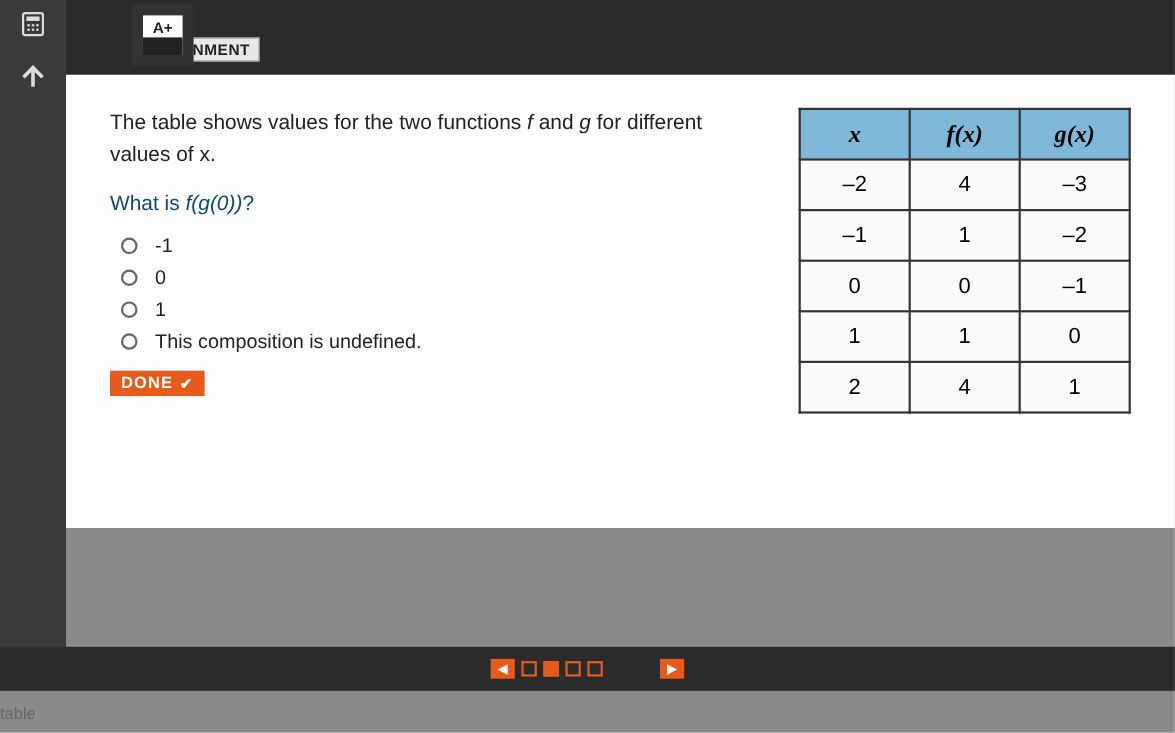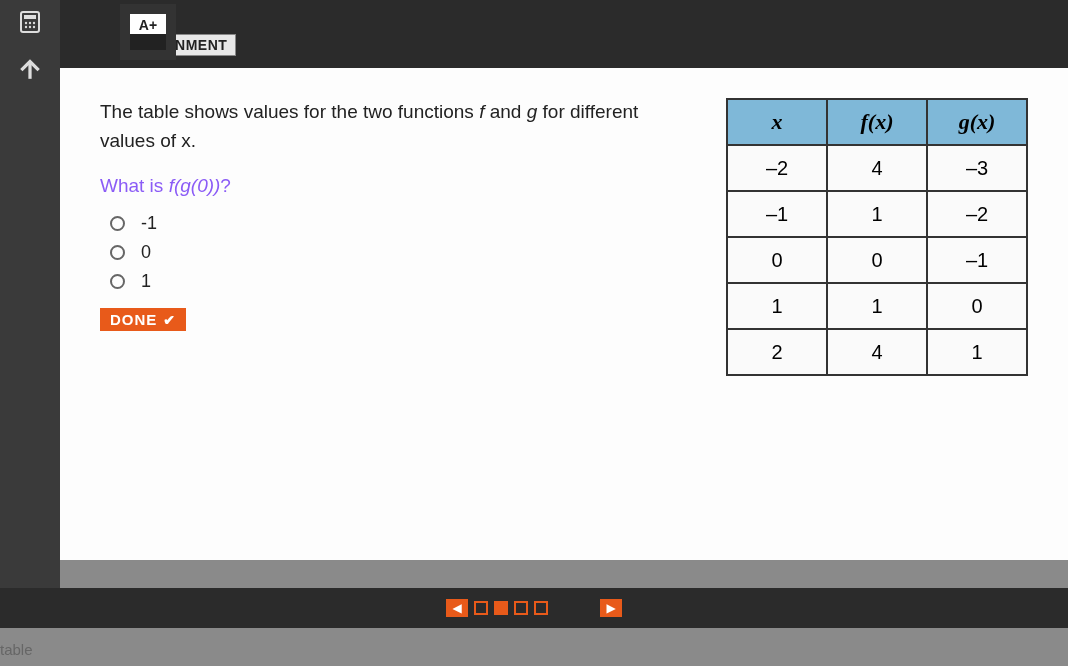--- a/index.html
+++ b/index.html
@@ -3,25 +3,25 @@
 <meta charset="utf-8">
 <style>
 * { margin:0; padding:0; box-sizing:border-box; }
 body { font-family: Arial, sans-serif; background:#8a8a8a; width:1068px; height:666px; overflow:hidden; position:relative; }
 .sidebar { position:absolute; left:0; top:0; width:60px; height:590px; background:#3a3a3a; display:flex; flex-direction:column; align-items:center; padding-top:8px; gap:18px; }
 .sidebar-icon { width:28px; height:28px; color:#ddd; display:flex; align-items:center; justify-content:center; cursor:pointer; }
 .header { position:absolute; left:60px; top:0; right:0; height:68px; background:#2b2b2b; display:flex; align-items:center; }
 .assignment-box { background:#e8e8e8; border:1px solid #888; padding:2px 8px; font-size:14px; font-weight:bold; letter-spacing:0.5px; color:#222; margin-left:60px; margin-top:22px; font-family:'Arial Narrow',Arial,sans-serif; }
 .header-icon { width:56px; height:56px; background:#333; margin-left:60px; position:absolute; left:0; top:4px; display:flex; align-items:center; justify-content:center; }
 .title { color:#ccc; font-size:30px; font-weight:bold; margin-left:130px; letter-spacing:1px; }
-.content { position:absolute; left:60px; top:68px; right:0; height:492px; background:#fdfdfd; padding:30px 40px 30px 40px; display:flex; }
+.content { position:absolute; left:60px; top:68px; right:0; height:412px; background:#fdfdfd; padding:30px 40px 30px 40px; display:flex; }
 .left-col { flex:1; padding-right:30px; }
 .intro { font-size:19px; color:#222; line-height:1.5; margin-bottom:20px; }
 .intro em.fi { font-style:italic; }
-.question { font-size:19px; color:#8b5cf6; margin-bottom:16px; }
+.question { font-size:19px; color:#0c4a6e; margin-bottom:16px; }
 .options { margin-left:10px; }
 .option { display:flex; align-items:center; margin-bottom:8px; font-size:18px; color:#222; cursor:pointer; }
 .radio { width:15px; height:15px; border:2px solid #666; border-radius:50%; margin-right:16px; flex-shrink:0; }
 .option-label { }
 .done-btn { display:inline-flex; align-items:center; background:#e85a1a; color:#fff; font-weight:bold; padding:3px 10px; font-size:15px; letter-spacing:1px; margin-top:8px; cursor:pointer; }
 .done-check { margin-left:6px; font-size:14px; }
 .right-col { flex:0 0 auto; padding-left:20px; }
 .func-table { border-collapse:collapse; }
 .func-table th,.func-table td { border:2px solid #333; width:100px; height:46px; text-align:center; font-size:20px; }
 .func-table th { background:#7fb8d8; font-weight:bold; font-style:italic; font-family:'Times New Roman',serif; font-size:22px; }
@@ -81,20 +81,24 @@
         <span class="option-label">-1</span>
       </div>
       <div class="option">
         <span class="radio"></span>
         <span class="option-label">0</span>
       </div>
       <div class="option">
         <span class="radio"></span>
         <span class="option-label">1</span>
       </div>
+      <div class="option">
+        <span class="radio"></span>
+        <span class="option-label">This composition is undefined.</span>
+      </div>
     </div>
     <div class="done-btn">
       <span>DONE</span>
       <span class="done-check">✔</span>
     </div>
   </div>
 
   <div class="right-col">
     <table class="func-table">
       <thead>

